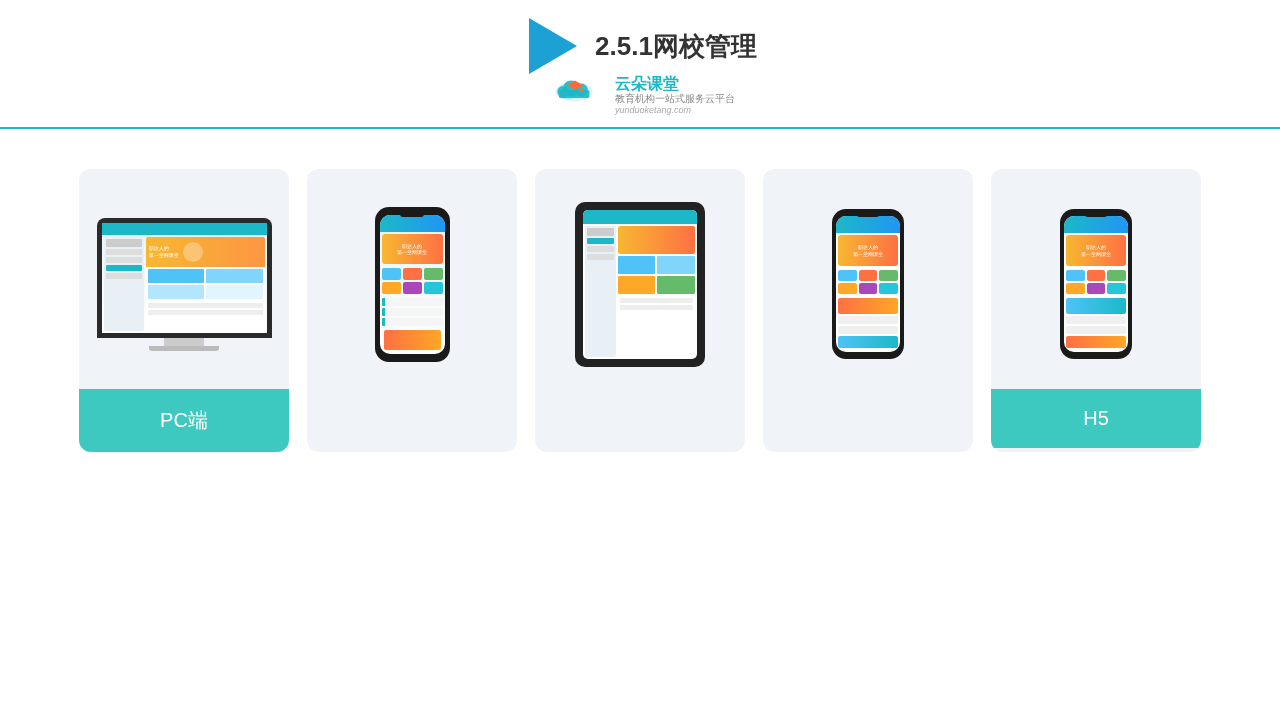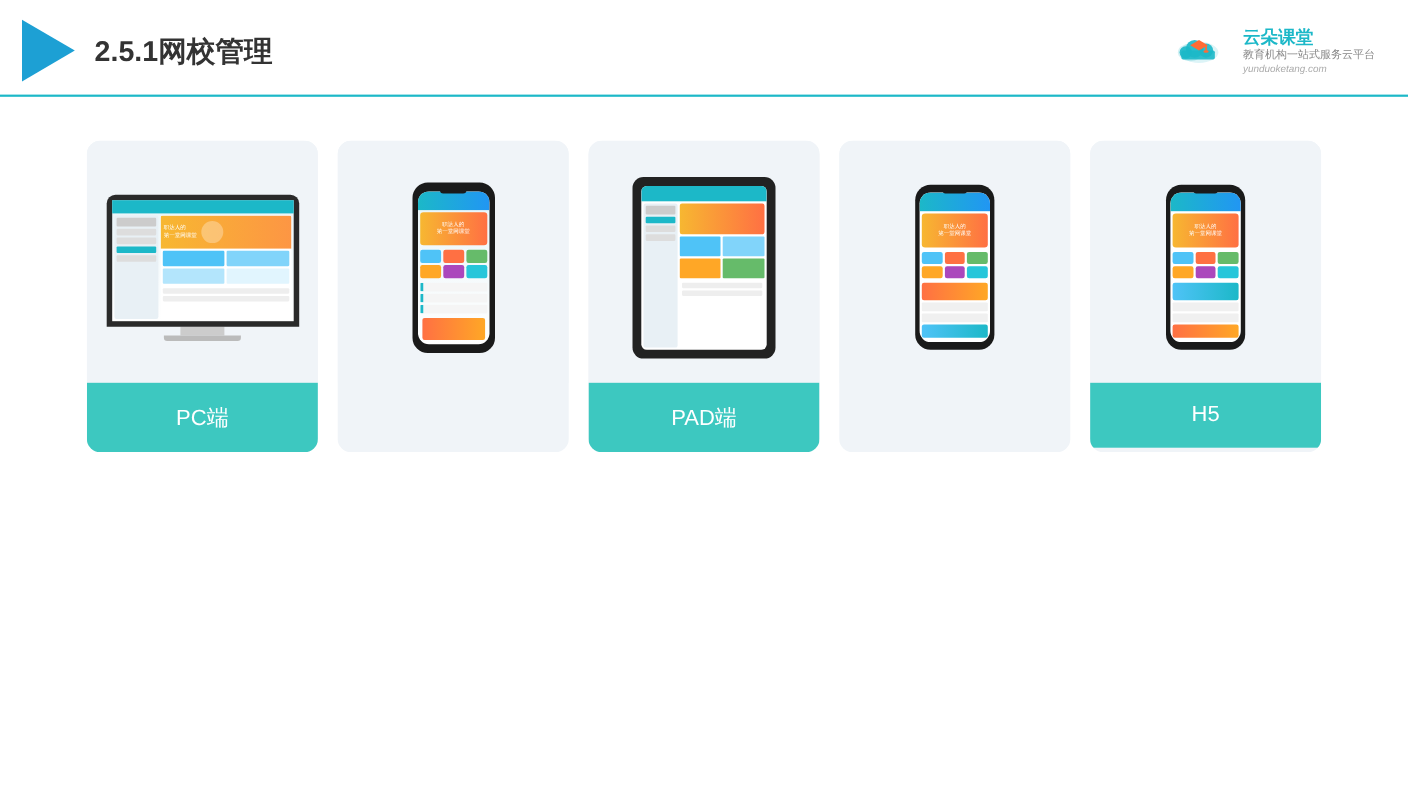--- a/index.html
+++ b/index.html
@@ -10,22 +10,23 @@
       font-family: 'Microsoft YaHei', 'PingFang SC', sans-serif;
       overflow: hidden;
       position: relative;
     }
 
     
     .header {
       display: flex;
       align-items: center;
       justify-content: space-between;
-      padding: 18px 30px 12px 20px;
+      padding: 18px 30px 12px 36px;
       border-bottom: 2px solid #1cb8c8;
+      flex-direction: column;
     }
     .header-left {
       display: flex;
       align-items: center;
       gap: 18px;
     }
     .logo-triangle {
       width: 0;
       height: 0;
       border-top: 28px solid transparent;
@@ -37,21 +38,21 @@
       font-weight: bold;
       color: #333;
     }
     .header-right {
       display: flex;
       align-items: center;
       gap: 8px;
     }
     .brand-logo {
       display: flex;
-      align-items: center;
+      align-items: flex-start;
       gap: 16px;
     }
     .cloud-icon {
       width: 48px;
       height: 32px;
     }
     .brand-text {
       display: flex;
       flex-direction: column;
       align-items: flex-start;
@@ -527,21 +528,20 @@
                 </div>
                 <div style="padding:2px;margin-top:2px;">
                   <div style="height:5px;background:#eee;margin-bottom:2px;border-radius:1px;"></div>
                   <div style="height:5px;background:#eee;border-radius:1px;"></div>
                 </div>
               </div>
             </div>
           </div>
         </div>
       </div>
-      <div class="card-label">PAD端</div>
     </div>
 
     <div class="card">
       <div class="card-image-area">
         <div class="mini-phone">
           <div class="mini-phone-notch"></div>
           <div class="mini-phone-screen">
             <div class="mini-phone-top"></div>
             <div class="mini-phone-banner">
               <div class="mini-phone-banner-text">职达人的<br>第一堂网课堂</div>

